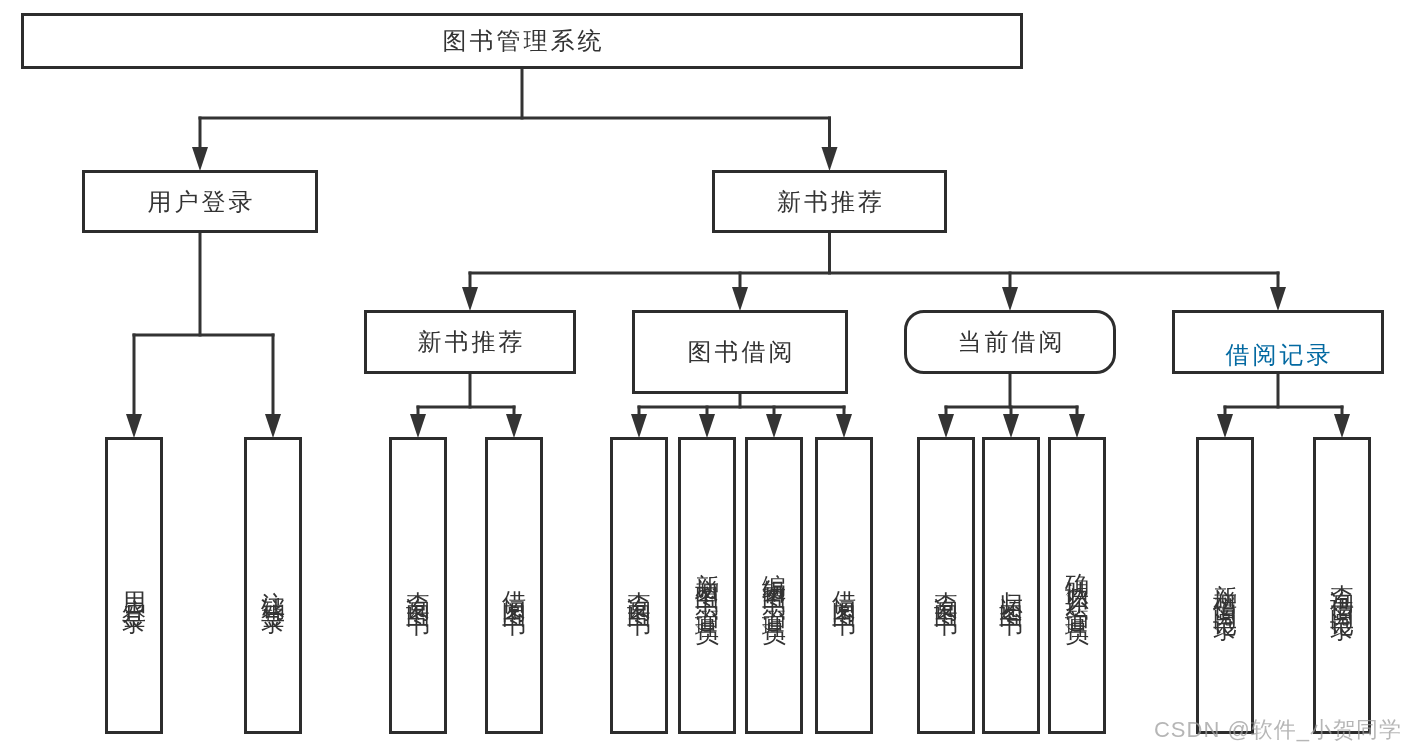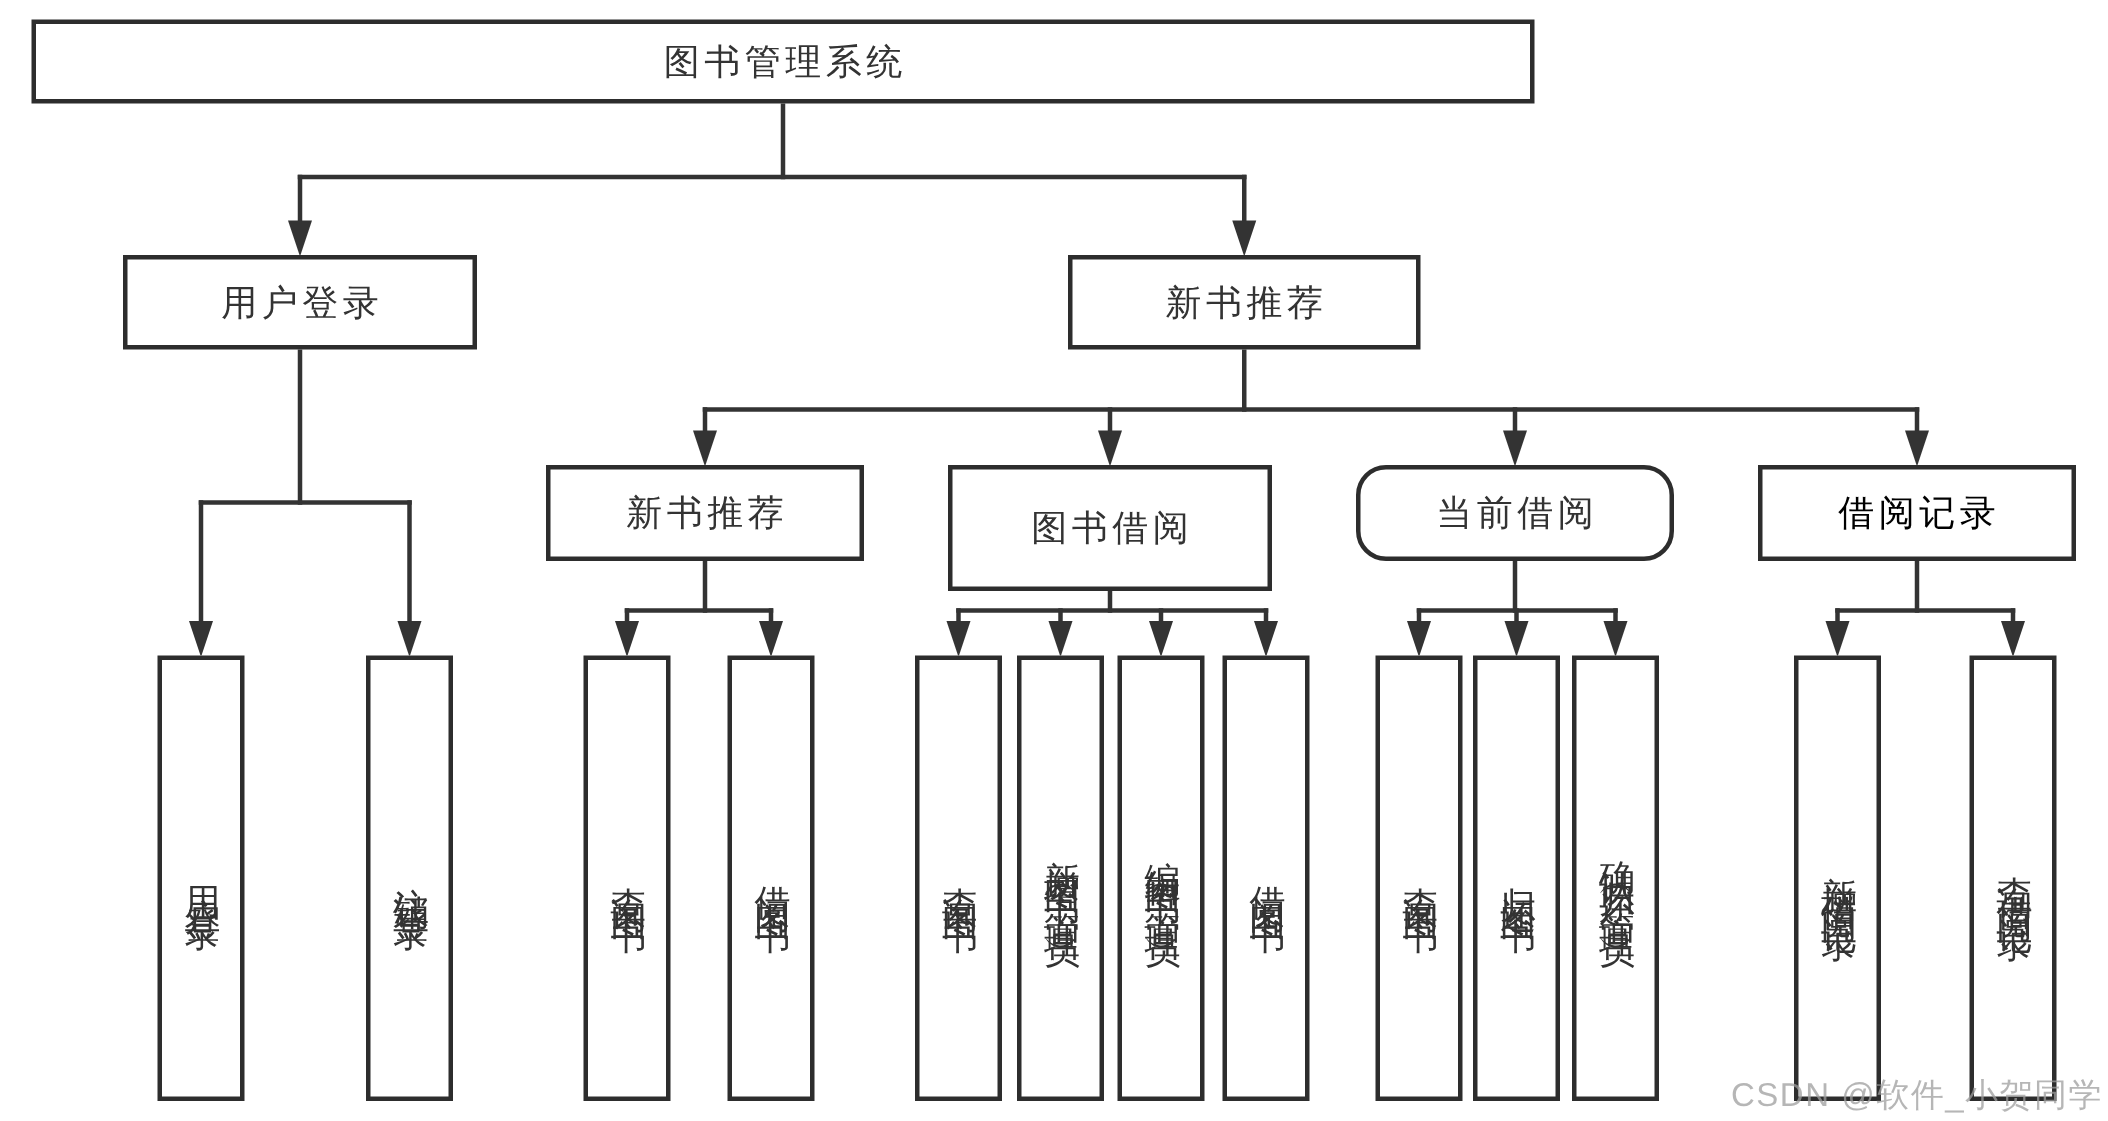--- a/index.html
+++ b/index.html
@@ -129,21 +129,21 @@
       </div>
       <div class="node horizontal" style="left: 364px; top: 310px; width: 212px; height: 64px; border-color: rgb(45, 45, 45); background: rgb(255, 255, 255); color: rgb(51, 51, 51);">
         <span>新书推荐</span>
       </div>
       <div class="node horizontal" style="left: 632px; top: 310px; width: 216px; height: 84px; border-color: rgb(45, 45, 45); background: rgb(255, 255, 255); color: rgb(51, 51, 51);">
         <span>图书借阅</span>
       </div>
       <div class="node horizontal" style="left: 904px; top: 310px; width: 212px; height: 64px; border-color: rgb(45, 45, 45); background: rgb(255, 255, 255); color: rgb(51, 51, 51); border-radius: 20px;">
         <span>当前借阅</span>
       </div>
-      <div class="node horizontal" style="left: 1172px; top: 310px; width: 212px; height: 64px; border-color: rgb(45, 45, 45); background: rgb(255, 255, 255); color: #000000;">
+      <div class="node horizontal" style="left: 1172px; top: 310px; width: 212px; height: 64px; border-color: rgb(45, 45, 45); background: rgb(255, 255, 255); color: #0369a1; align-items: flex-end;">
         <span>借阅记录</span>
       </div>
       <div class="node vertical" style="left: 105px; top: 437px; width: 58px; height: 297px; border-color: rgb(45, 45, 45); background: rgb(255, 255, 255); color: rgb(51, 51, 51);">
         <span>用户登录</span>
       </div>
       <div class="node vertical" style="left: 244px; top: 437px; width: 58px; height: 297px; border-color: rgb(45, 45, 45); background: rgb(255, 255, 255); color: rgb(51, 51, 51);">
         <span>注销登录</span>
       </div>
       <div class="node vertical" style="left: 389px; top: 437px; width: 58px; height: 297px; border-color: rgb(45, 45, 45); background: rgb(255, 255, 255); color: rgb(51, 51, 51);">
         <span>查询图书</span>

